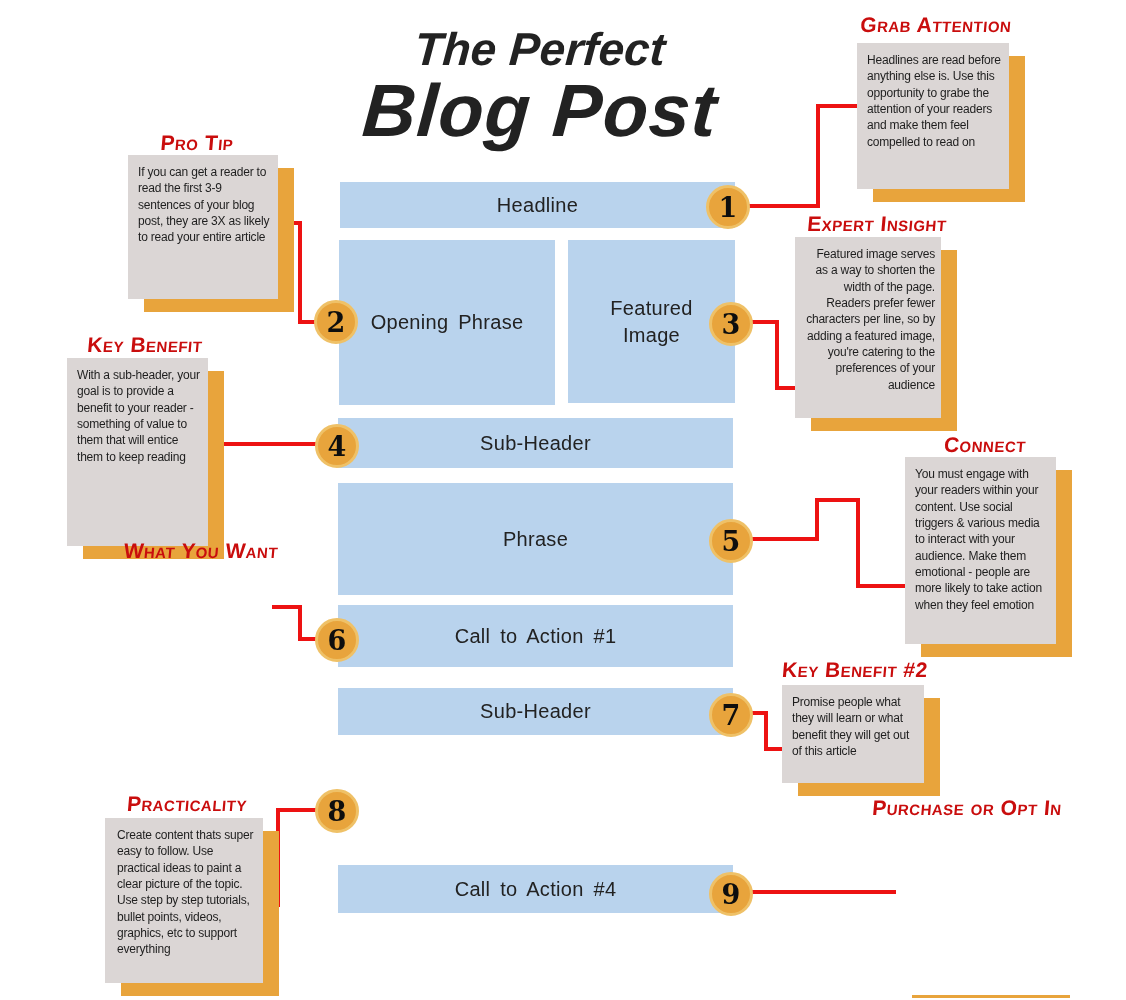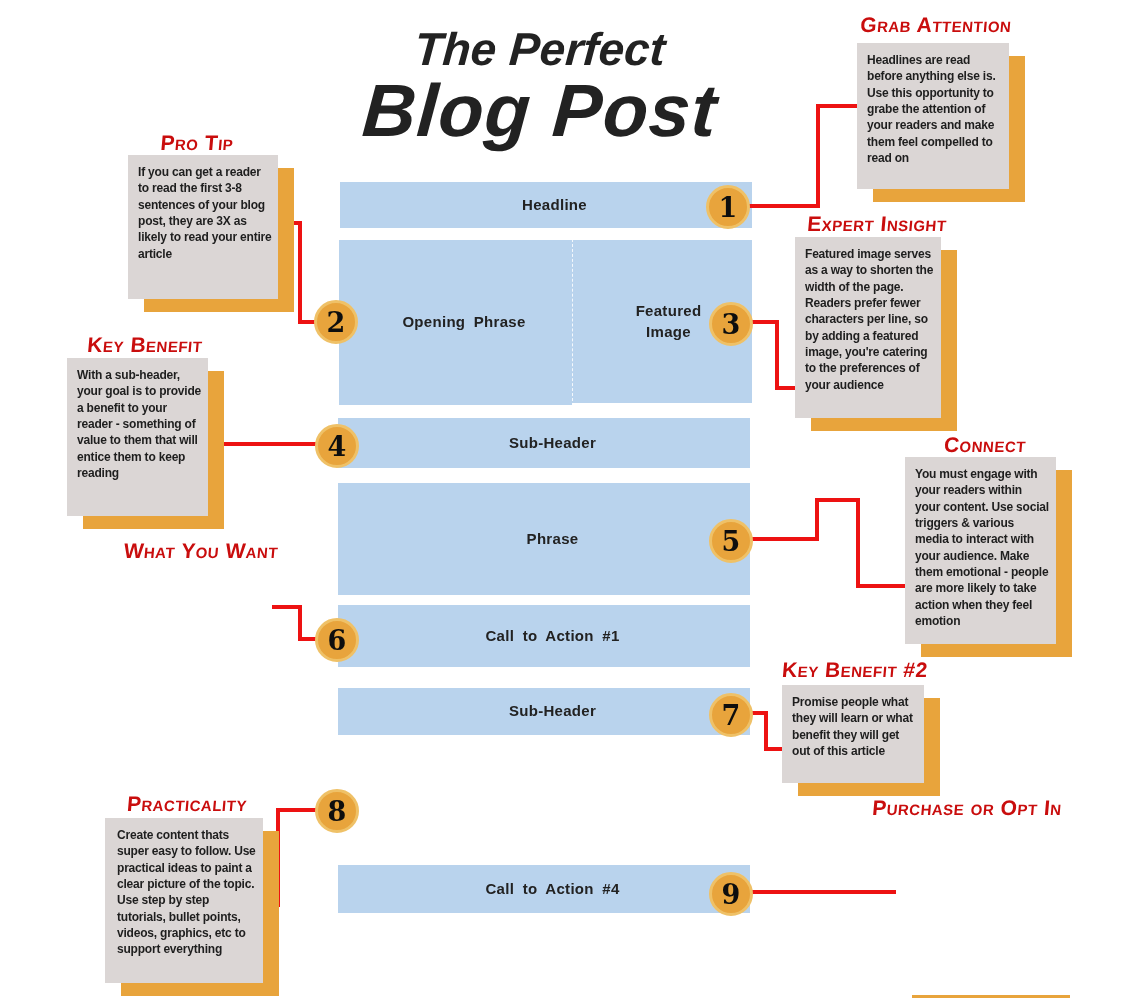--- a/index.html
+++ b/index.html
@@ -12,21 +12,21 @@
     background:#ffffff;font-family:"Liberation Sans",sans-serif;
   }
   
   #main-title{position:absolute;left:330px;top:26px;width:420px;text-align:center;color:#222;}
   #title-line1{font-size:46px;font-weight:bold;font-style:italic;letter-spacing:0px;line-height:1.0;transform:skewX(-4deg);}
   #title-line2{font-size:74px;font-weight:bold;font-style:italic;letter-spacing:1px;line-height:1.0;margin-top:2px;transform:skewX(-4deg);}
   
   .block{
     position:absolute;background:var(--blue);outline:1px dashed rgba(255,255,255,.85);
     display:flex;align-items:center;justify-content:center;text-align:center;
-    font-weight:bold;font-size:15px;color:#222;word-spacing:4px;letter-spacing:.3px;line-height:1.35;padding-left:17px;
+    font-weight:normal;font-size:20px;color:#222;word-spacing:4px;letter-spacing:.3px;line-height:1.35;
   }
   #b-headline{left:340px;top:182px;width:395px;height:46px;}
   #b-opening{left:339px;top:240px;width:216px;height:165px;}
   #b-featured{left:568px;top:240px;width:167px;height:163px;}
   #b-sub1{left:338px;top:418px;width:395px;height:50px;}
   #b-content{left:338px;top:483px;width:395px;height:112px;}
   #b-cta1{left:338px;top:605px;width:395px;height:62px;}
   #b-sub2{left:338px;top:688px;width:395px;height:47px;}
   #b-bonus{left:338px;top:745px;width:395px;height:110px;}
   #b-cta2{left:338px;top:865px;width:395px;height:48px;}
@@ -37,30 +37,30 @@
     display:flex;align-items:center;justify-content:center;
     font-family:"DejaVu Serif",serif;font-weight:bold;font-size:27px;color:#0e0e0e;
   }
   #n1{left:706px;top:185px;} #n2{left:314px;top:300px;} #n3{left:709px;top:302px;}
   #n4{left:315px;top:424px;} #n5{left:709px;top:519px;} #n6{left:315px;top:618px;}
   #n7{left:709px;top:693px;} #n8{left:315px;top:789px;} #n9{left:709px;top:872px;}
   
   .note{
     position:absolute;background:var(--gray);box-shadow:16px 13px 0 0 var(--orange);
     box-sizing:border-box;padding:9px 6px 8px 10px;
-    font-size:12px;font-weight:bold;line-height:1.36;letter-spacing:-.2px;color:#1e1e1e;
+    font-size:12px;font-weight:normal;line-height:1.36;letter-spacing:-.2px;color:#1e1e1e;
   }
   .note-title{
     position:absolute;color:var(--red-title);font-weight:bold;font-size:21px;
     font-variant:small-caps;letter-spacing:.5px;text-align:center;transform:skewX(-5deg);
   }
   #note-grab{left:857px;top:43px;width:152px;height:146px;}      #t-grab{left:846px;top:13px;width:180px;}
   #note-pro{left:128px;top:155px;width:150px;height:144px;}      #t-pro{left:107px;top:131px;width:180px;}
-  #note-expert{left:795px;top:237px;width:146px;height:181px;}   #t-expert{left:777px;top:212px;width:200px;}
-  #note-keyb{left:67px;top:358px;width:141px;height:158px;}      #t-keyb{left:45px;top:333px;width:200px;}
+  #note-expert{left:795px;top:237px;width:146px;height:181px;text-align:right;}   #t-expert{left:777px;top:212px;width:200px;}
+  #note-keyb{left:67px;top:358px;width:141px;height:188px;}      #t-keyb{left:45px;top:333px;width:200px;}
   #note-connect{left:905px;top:457px;width:151px;height:187px;}  #t-connect{left:885px;top:433px;width:200px;}
   #note-what{left:125px;top:565px;width:149px;height:209px;}     #t-what{left:101px;top:539px;width:200px;}
   #note-kb2{left:782px;top:685px;width:142px;height:98px;}       #t-kb2{left:755px;top:658px;width:200px;}
   #note-prac{left:105px;top:818px;width:158px;height:165px;padding-left:12px;}     #t-prac{left:87px;top:792px;width:200px;}
   #note-purch{left:895px;top:823px;width:143px;height:161px;}    #t-purch{left:857px;top:796px;width:220px;}
   
   .line{position:absolute;background:var(--red-line);}
   
   #bottom-strip{position:absolute;left:912px;top:995px;width:158px;height:3px;background:var(--orange);}
 </style>
@@ -140,21 +140,21 @@
   <div class="num" id="n5">5</div>
   <div class="num" id="n6">6</div>
   <div class="num" id="n7">7</div>
   <div class="num" id="n8">8</div>
   <div class="num" id="n9">9</div>
 
   <div class="note-title" id="t-grab">Grab Attention</div>
   <div class="note" id="note-grab">Headlines are read before anything else is. Use this opportunity to grabe the attention of your readers and make them feel compelled to read on</div>
 
   <div class="note-title" id="t-pro">Pro Tip</div>
-  <div class="note" id="note-pro">If you can get a reader to read the first 3-8 sentences of your blog post, they are 3X as likely to read your entire article</div>
+  <div class="note" id="note-pro">If you can get a reader to read the first 3-9 sentences of your blog post, they are 3X as likely to read your entire article</div>
 
   <div class="note-title" id="t-expert">Expert Insight</div>
   <div class="note" id="note-expert">Featured image serves as a way to shorten the width of the page. Readers prefer fewer characters per line, so by adding a featured image, you're catering to the preferences of your audience</div>
 
   <div class="note-title" id="t-keyb">Key Benefit</div>
   <div class="note" id="note-keyb">With a sub-header, your goal is to provide a benefit to your reader - something of value to them that will entice them to keep reading</div>
 
   <div class="note-title" id="t-connect">Connect</div>
   <div class="note" id="note-connect">You must engage with your readers within your content. Use social triggers &amp; various media to interact with your audience. Make them emotional - people are more likely to take action when they feel emotion</div>
 

